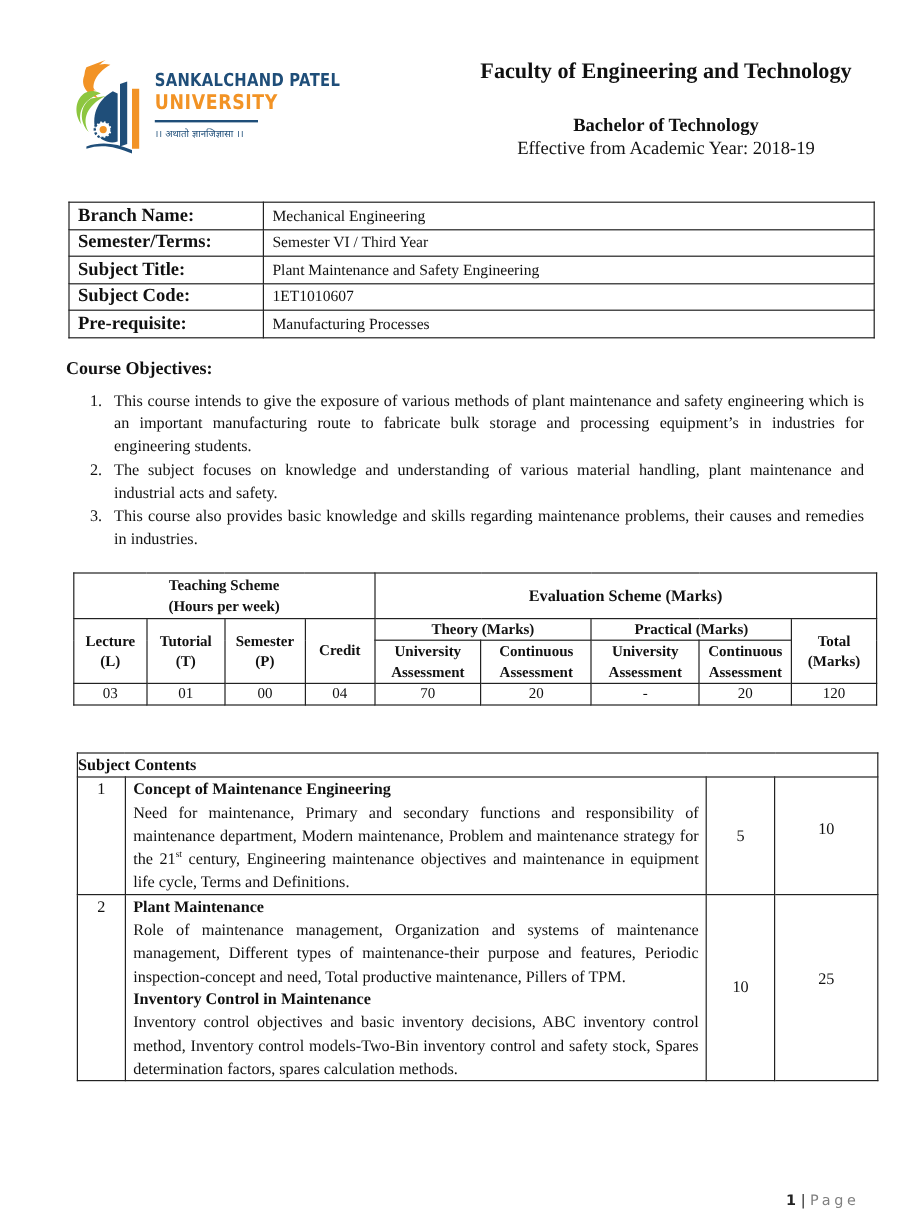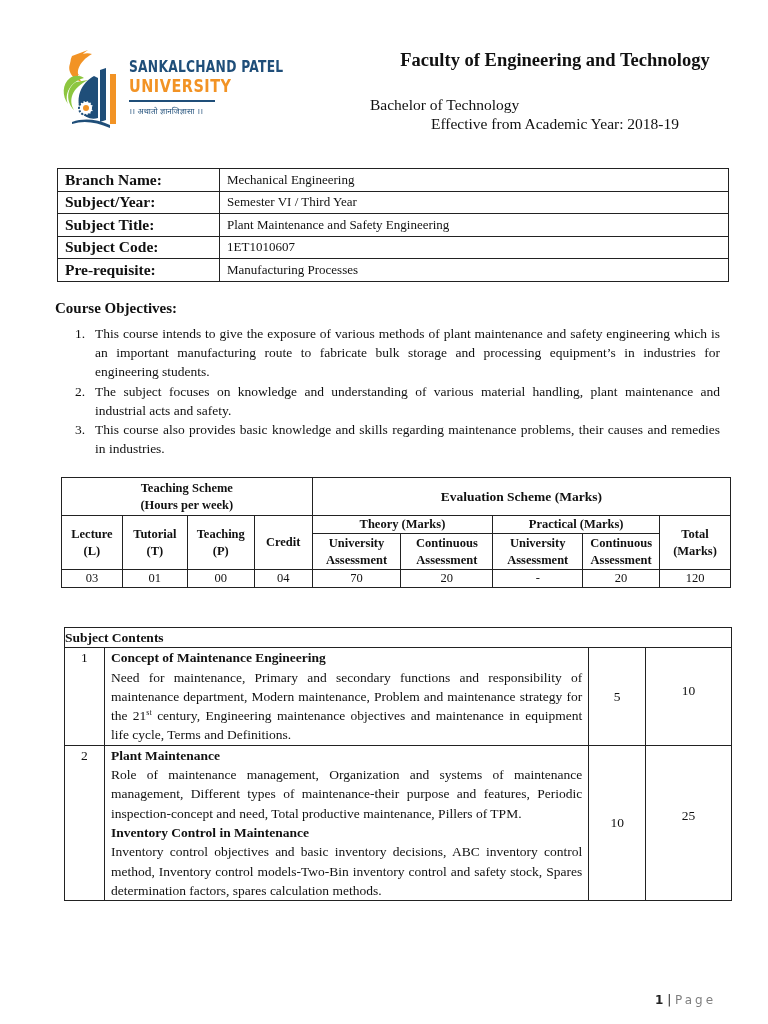--- a/index.html
+++ b/index.html
@@ -13,21 +13,21 @@
                font-weight:bold; font-size:15px; color:#1f4e79; letter-spacing:0.3px; white-space:nowrap;
                transform:scaleX(0.82); transform-origin:left top; }
   .logo-uni { position:absolute; left:71px; top:28px; font-family:"DejaVu Sans", sans-serif;
               font-weight:bold; font-size:17px; color:#f29325; letter-spacing:0.6px; white-space:nowrap;
               transform:scaleX(0.85); transform-origin:left top; }
   .logo-line { position:absolute; left:71px; top:52px; width:86px; height:2px; background:#1f4e79; }
   .logo-motto { position:absolute; left:71px; top:57px; font-size:8px; color:#1f4e79; white-space:nowrap; font-family:"DejaVu Sans", sans-serif; }
 
   
   #faculty { left:370px; top:50px; width:370px; text-align:center; font-weight:bold; font-size:18.5px; }
-  #degree { left:370px; top:96px; width:370px; font-weight:normal; font-size:15.5px; }
+  #degree { left:370px; top:96px; width:370px; text-align:center; font-weight:bold; font-size:15.5px; }
   #effective { left:370px; top:115px; width:370px; text-align:center; font-size:15.5px; }
 
   
   table { border-collapse:collapse; }
   #info { left:57px; top:168px; width:672px; }
   #info td { border:1px solid #222; height:21.5px; padding:0 0 0 7px; vertical-align:middle; }
   #info td.k { width:154px; font-weight:bold; font-size:15.5px; }
   #info td.v { font-size:13px; }
 
   
@@ -81,21 +81,21 @@
 <div id="degree" class="abs">Bachelor of Technology</div>
 <div id="effective" class="abs">Effective from Academic Year: 2018-19</div>
 
 <table id="info" class="abs">
   <tbody>
       <tr>
     <td class="k">Branch Name:</td>
     <td class="v">Mechanical Engineering</td>
   </tr>
   <tr>
-    <td class="k">Subject/Year:</td>
+    <td class="k">Semester/Terms:</td>
     <td class="v">Semester VI / Third Year</td>
   </tr>
   <tr>
     <td class="k">Subject Title:</td>
     <td class="v">Plant Maintenance and Safety Engineering</td>
   </tr>
   <tr>
     <td class="k">Subject Code:</td>
     <td class="v">1ET1010607</td>
   </tr>
@@ -145,21 +145,21 @@
   <tr style="height:18px">
     <td rowspan="2" class="b">
       <div>Lecture</div>
       <div>(L)</div>
     </td>
     <td rowspan="2" class="b">
       <div>Tutorial</div>
       <div>(T)</div>
     </td>
     <td rowspan="2" class="b">
-      <div>Teaching</div>
+      <div>Semester</div>
       <div>(P)</div>
     </td>
     <td rowspan="2" class="b">Credit</td>
     <td colspan="2" class="b">Theory (Marks)</td>
     <td colspan="2" class="b">Practical (Marks)</td>
     <td rowspan="2" class="b">
       <div>Total</div>
       <div>(Marks)</div>
     </td>
   </tr>

